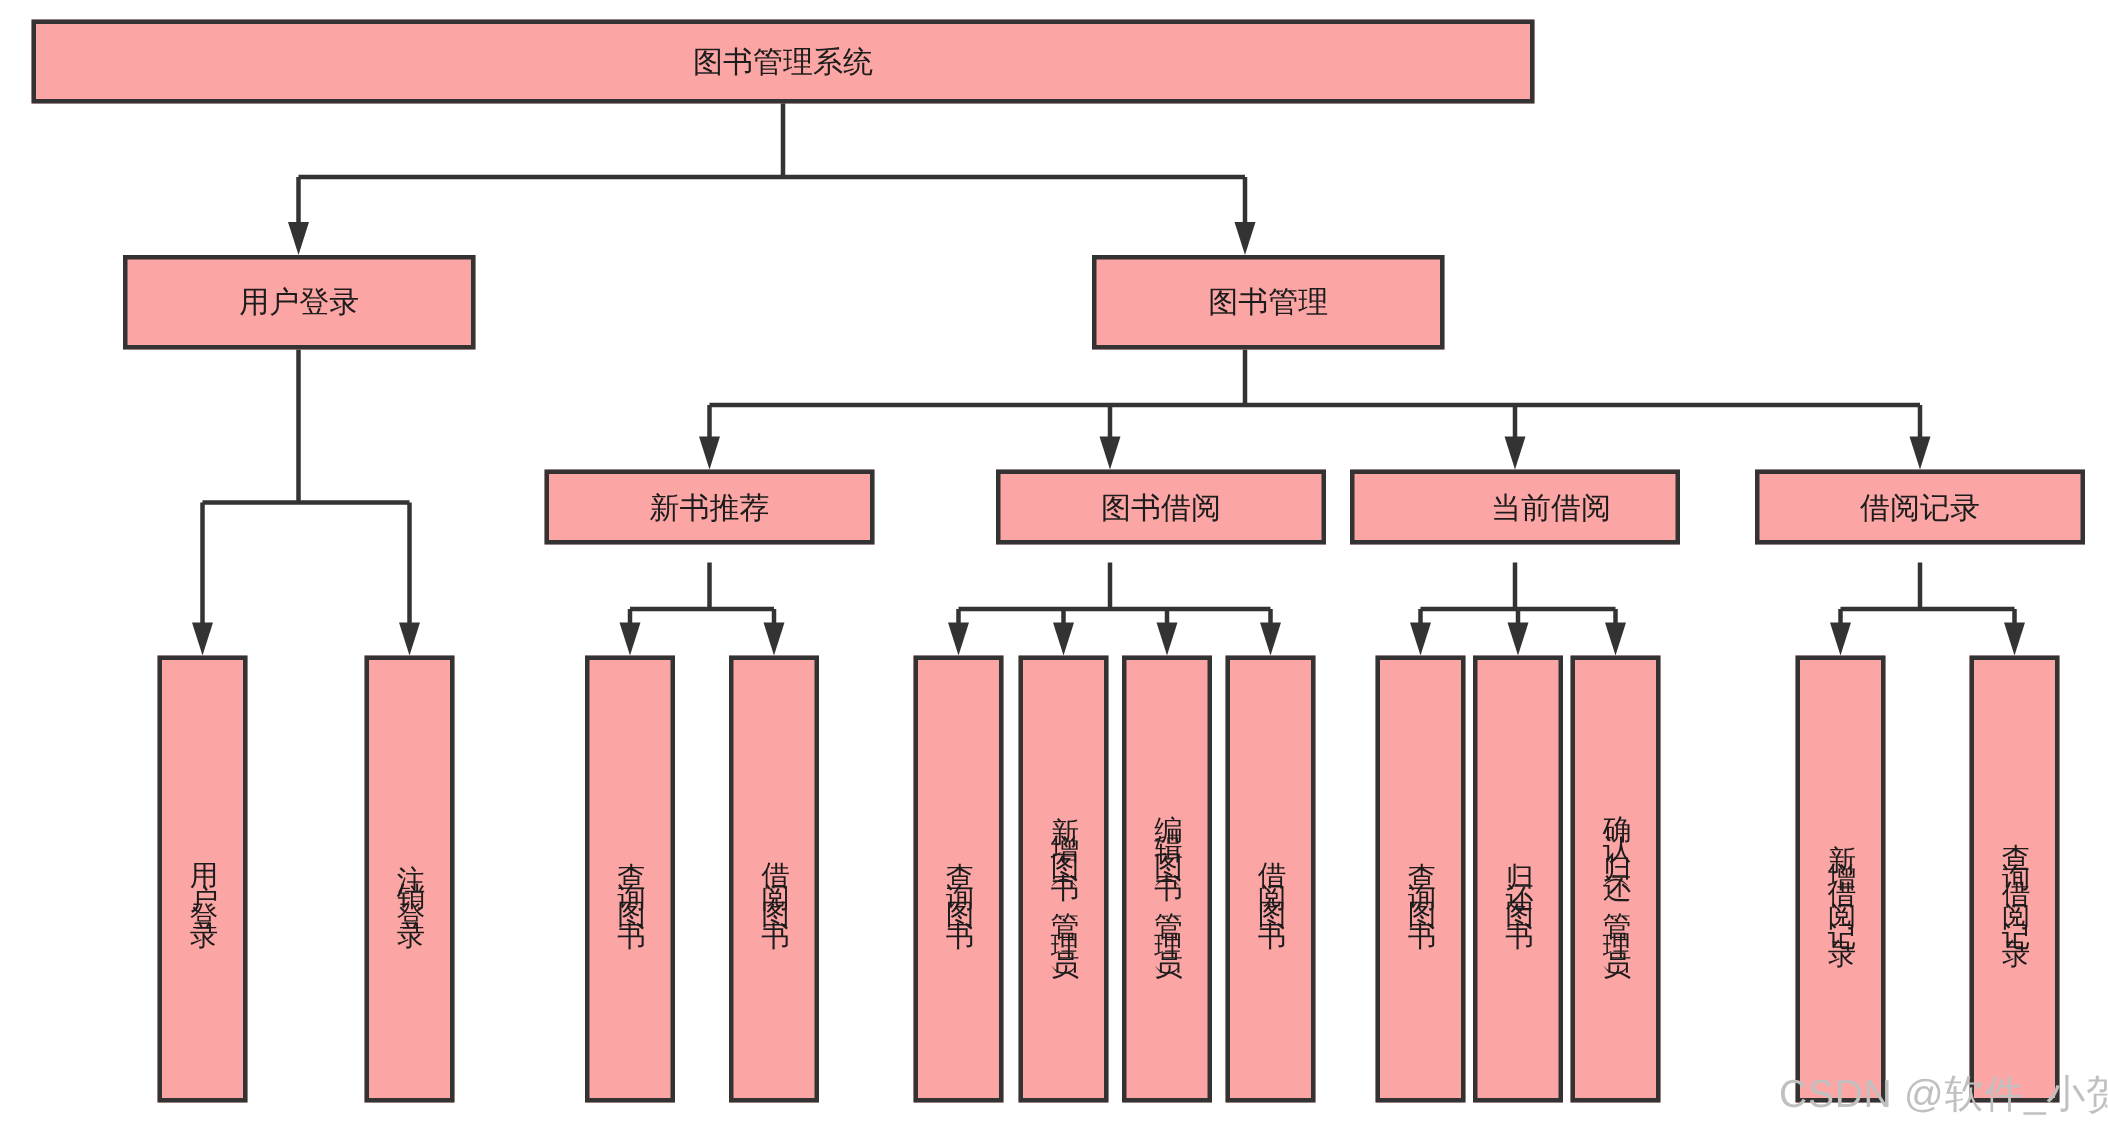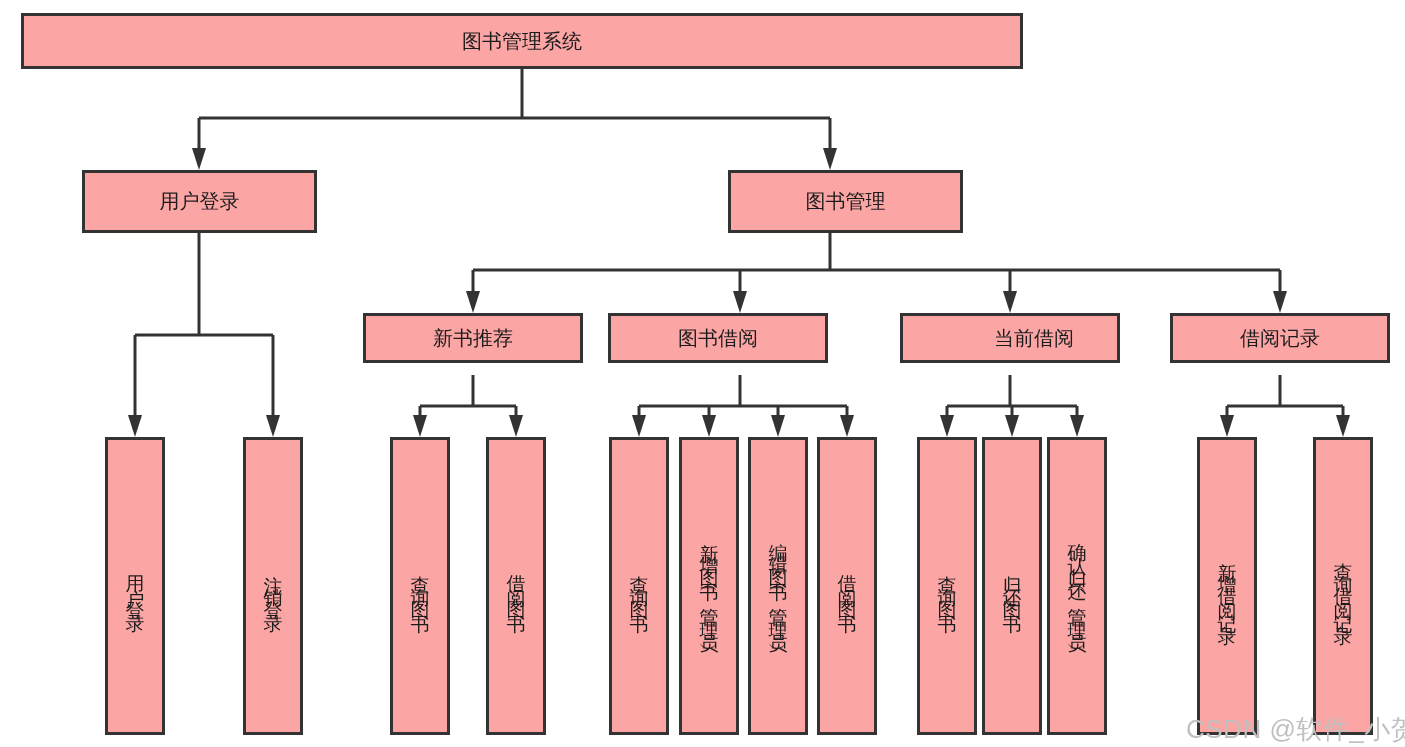--- a/index.html
+++ b/index.html
@@ -155,21 +155,21 @@
       <polygon points="1336,415 1350,415 1343,437"></polygon>
     </g>
   </svg>
 
   <div class="node root-box">图书管理系统</div>
 
   <div class="node l2-box" style="left:82px;">用户登录</div>
   <div class="node l2-box" style="left:728px;">图书管理</div>
 
   <div class="node l3-box" style="left:363px;">新书推荐</div>
-  <div class="node l3-box" style="left:608px;">图书借阅</div>
+  <div class="node l3-box" style="left:664px;">图书借阅</div>
   <div class="node l3-box" style="left:900px;padding-left:48px;">当前借阅</div>
   <div class="node l3-box" style="left:1170px;">借阅记录</div>
 
   <div class="node leaf" style="left:105px;">用户登录</div>
   <div class="node leaf" style="left:243px;">注销登录</div>
   <div class="node leaf" style="left:390px;">查询图书</div>
   <div class="node leaf" style="left:486px;">借阅图书</div>
   <div class="node leaf" style="left:609px;">查询图书</div>
   <div class="node leaf" style="left:679px;">新增图书（管理员）</div>
   <div class="node leaf" style="left:748px;">编辑图书（管理员）</div>

